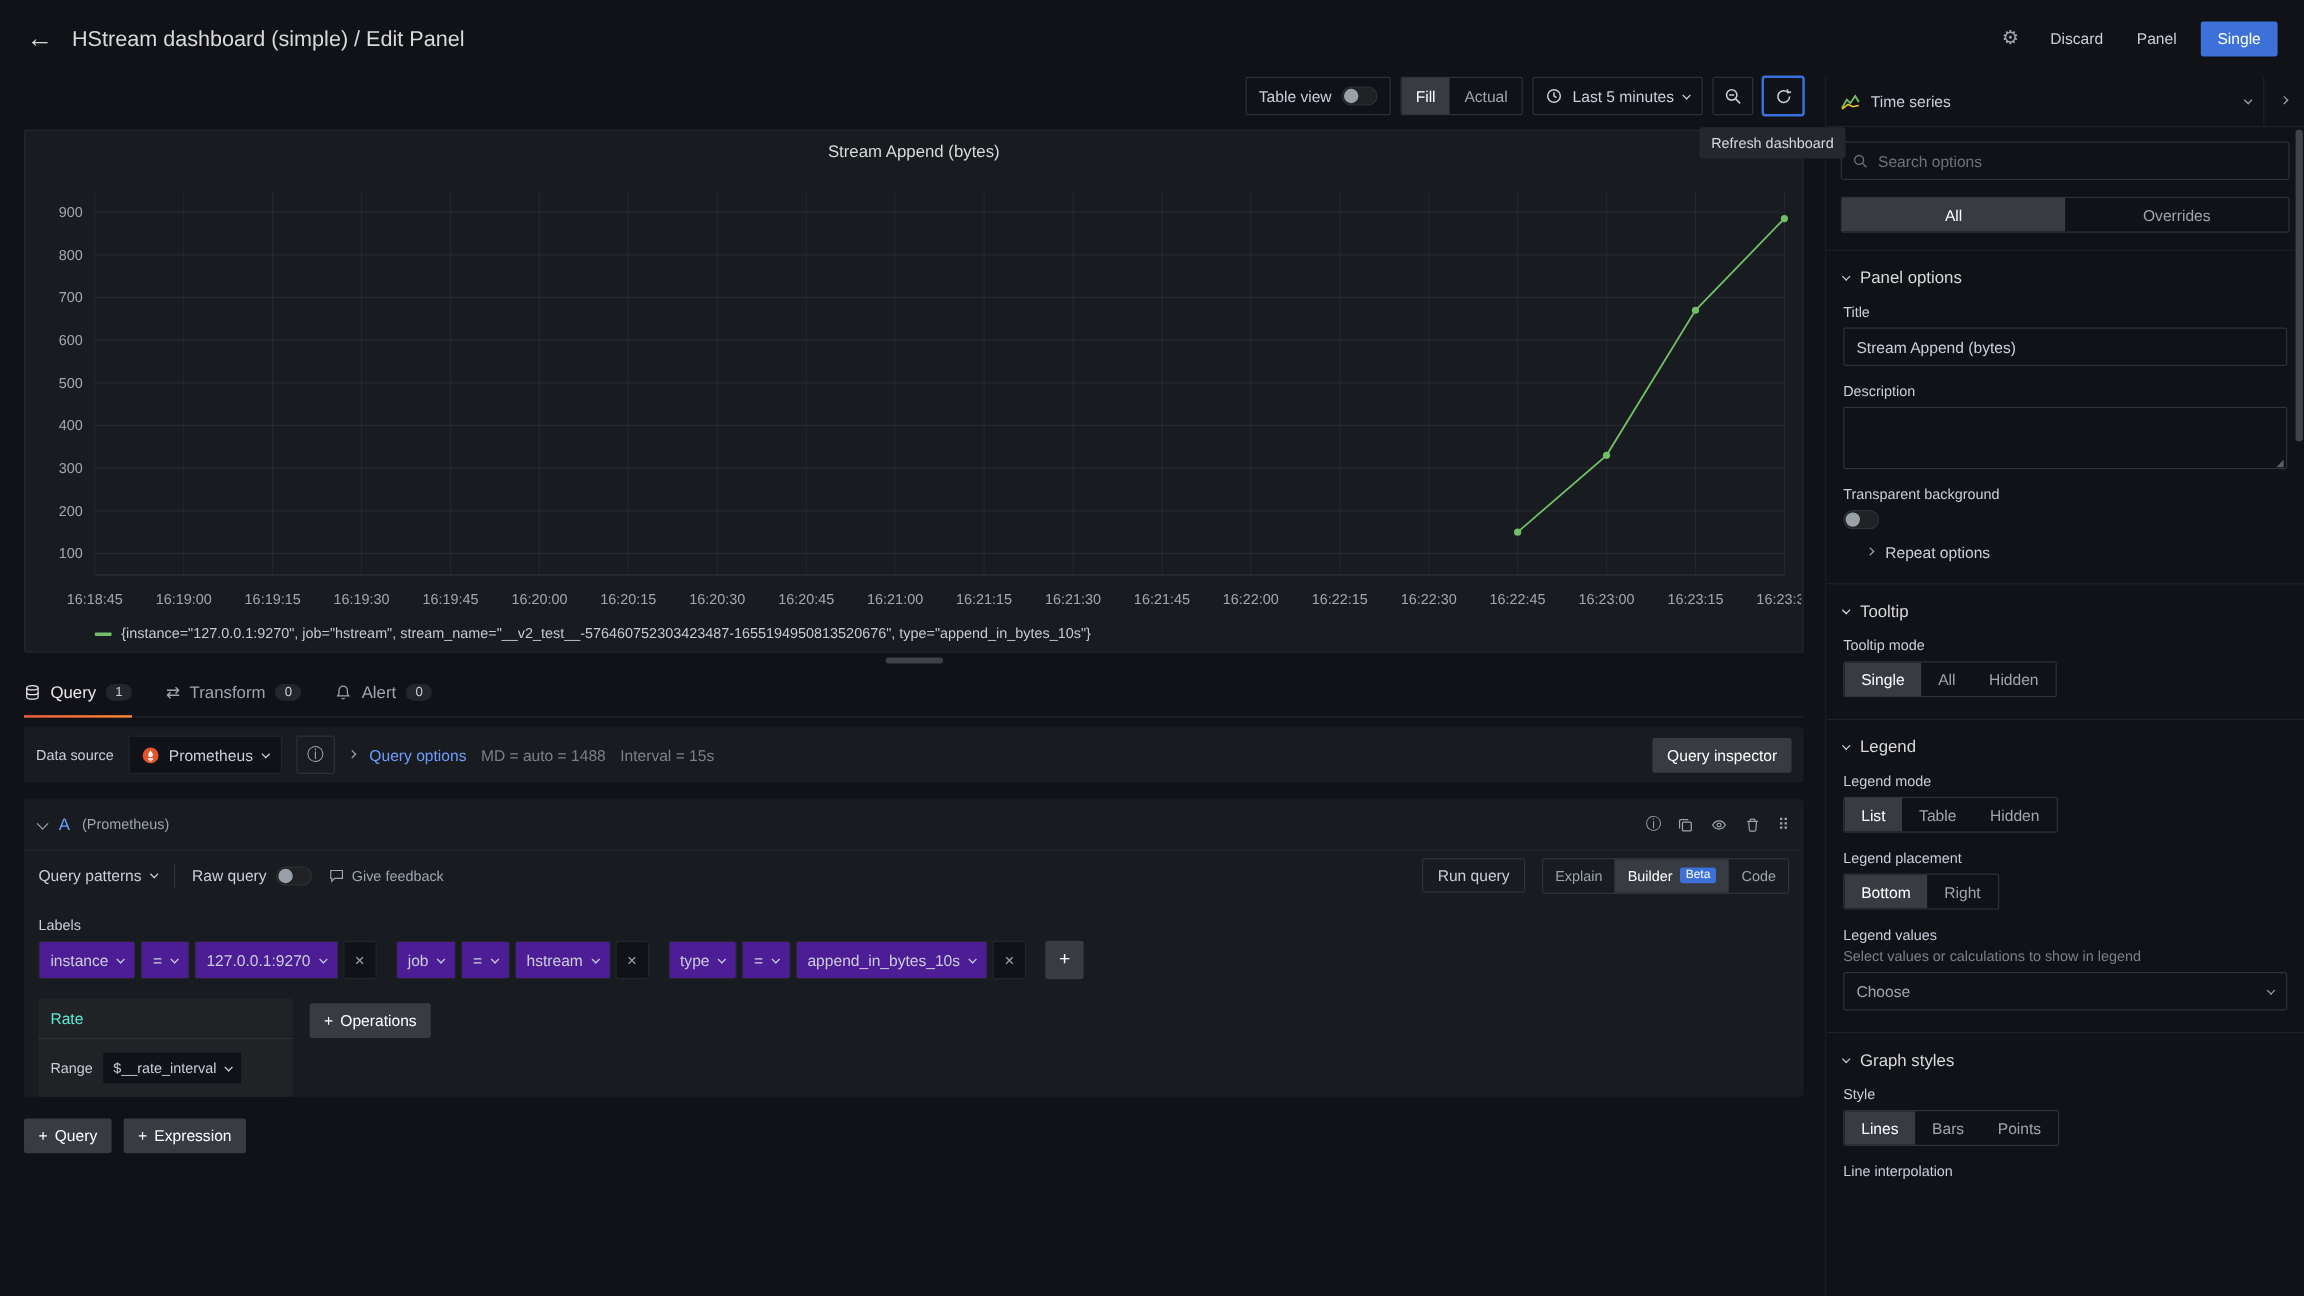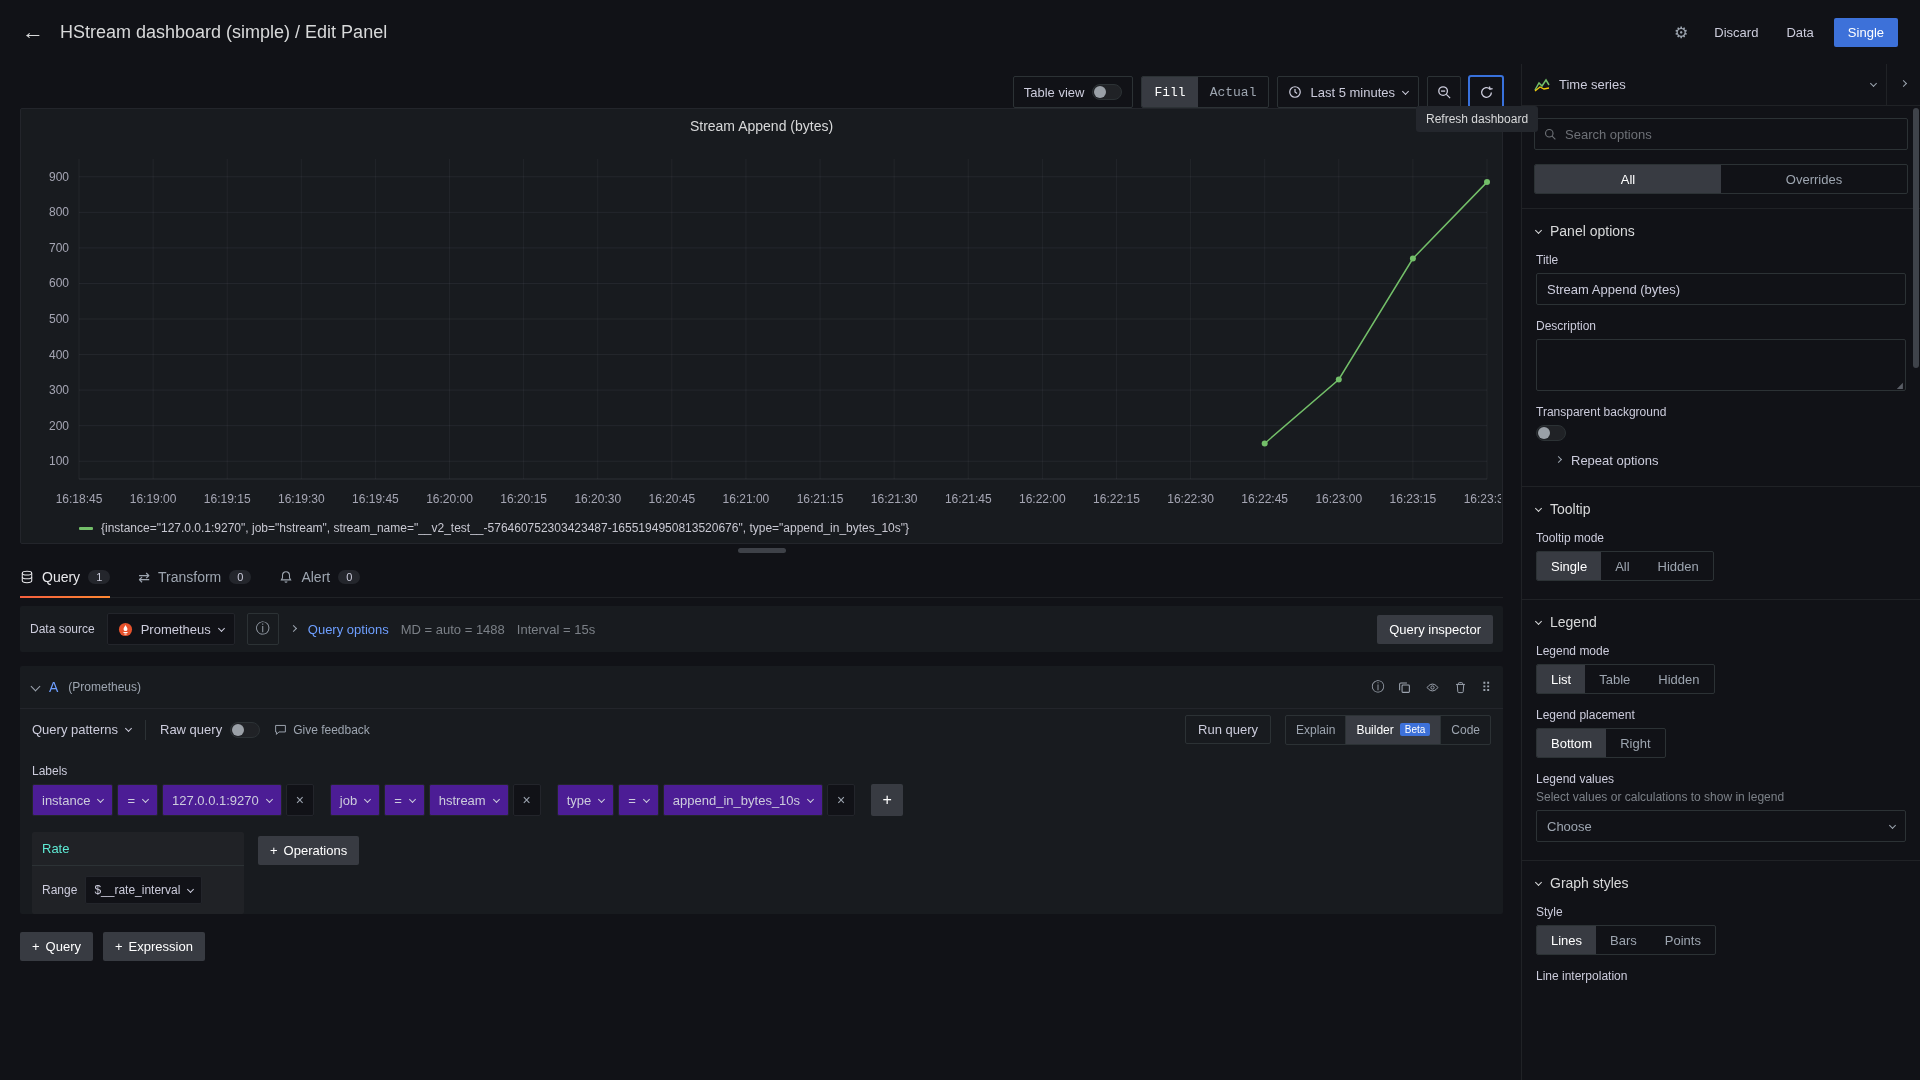--- a/index.html
+++ b/index.html
@@ -21,24 +21,24 @@
   .page-title { font-size:18px; color:#d8d9da; }
   .top-actions { margin-left:auto; display:flex; align-items:center; gap:12px; }
   .gear-btn { font-size:16px; color:#9da5b0; padding:4px 6px; cursor:pointer; }
   .btn-text { color:#ccccdc; padding:6px 8px; cursor:pointer; font-size:13px; }
   .btn-primary { background:#3d71d9; color:#fff; padding:7px 14px; border-radius:2px; cursor:pointer; font-size:13px; }
 
   .layout { display:flex; height:1016px; }
 
   
   .main { flex:1; display:flex; flex-direction:column; padding:0 18px 0 20px; position:relative; min-width:0; border-right:1px solid #202226; }
-  .sub-toolbar { height:44px; display:flex; align-items:flex-end; justify-content:flex-end; gap:8px; }
+  .sub-toolbar { height:44px; display:flex; align-items:flex-start; justify-content:flex-end; gap:8px; }
   .tb-box { height:32px; display:flex; align-items:center; gap:8px; padding:0 10px;
     border:1px solid #2c3235; border-radius:2px; color:#ccccdc; cursor:pointer; background:transparent; }
-  .tb-group { display:flex; height:32px; border:1px solid #2c3235; border-radius:2px; overflow:hidden;font-family:Liberation Mono, monospace; }
+  .tb-group { display:flex; height:32px; border:1px solid #2c3235; border-radius:2px; overflow:hidden; }
   .tb-seg { display:flex; align-items:center; padding:0 12px; color:#9da5b0; cursor:pointer; font-size:13px; }
   .tb-seg.sel { background:#383b42; color:#fff; }
   .icon-btn { width:34px; height:32px; border:1px solid #2c3235; border-radius:2px;
     display:flex; align-items:center; justify-content:center; color:#ccccdc; cursor:pointer; }
   .icon-btn.focus { outline:2px solid #3871dc; outline-offset:-1px; }
   .switch { width:30px; height:16px; border-radius:9px; background:#202226; border:1px solid #2c3235; display:inline-flex; cursor:pointer; }
   .switch::after { content:''; width:12px; height:12px; border-radius:50%; background:#9aa0a7; margin:1px; }
 
   .refresh-tooltip { position:absolute; left:1416px; top:106px; z-index:50;
     background:#24272d; color:#d8d9da; font-size:12px; padding:6px 10px; border-radius:3px; }
@@ -157,21 +157,21 @@
 </style>
 </head>
 <body>
 
 <div class="topbar">
   <span class="back">←</span>
   <span class="page-title">HStream dashboard (simple) / Edit Panel</span>
   <div class="top-actions">
     <span class="gear-btn">⚙</span>
     <span class="btn-text">Discard</span>
-    <span class="btn-text">Data</span>
+    <span class="btn-text">Panel</span>
     <span class="btn-primary">Single</span>
   </div>
 </div>
 
 <div class="refresh-tooltip">Refresh dashboard</div>
 
 <div class="layout">
 
   <div class="main">
 

